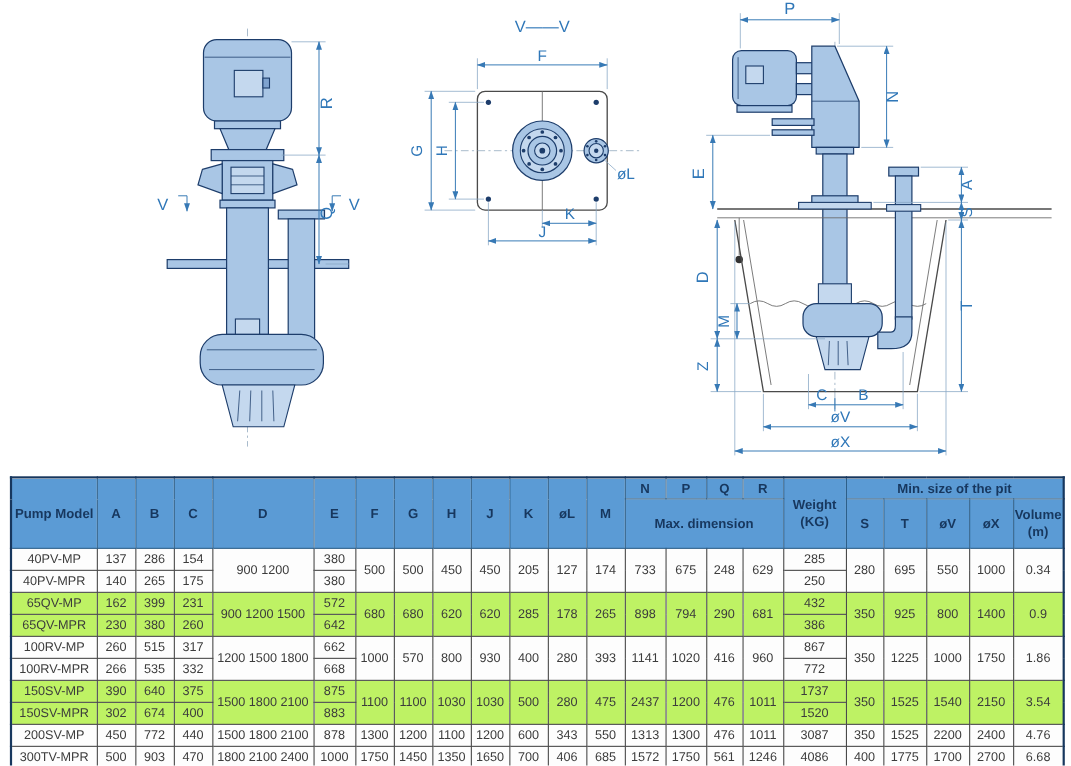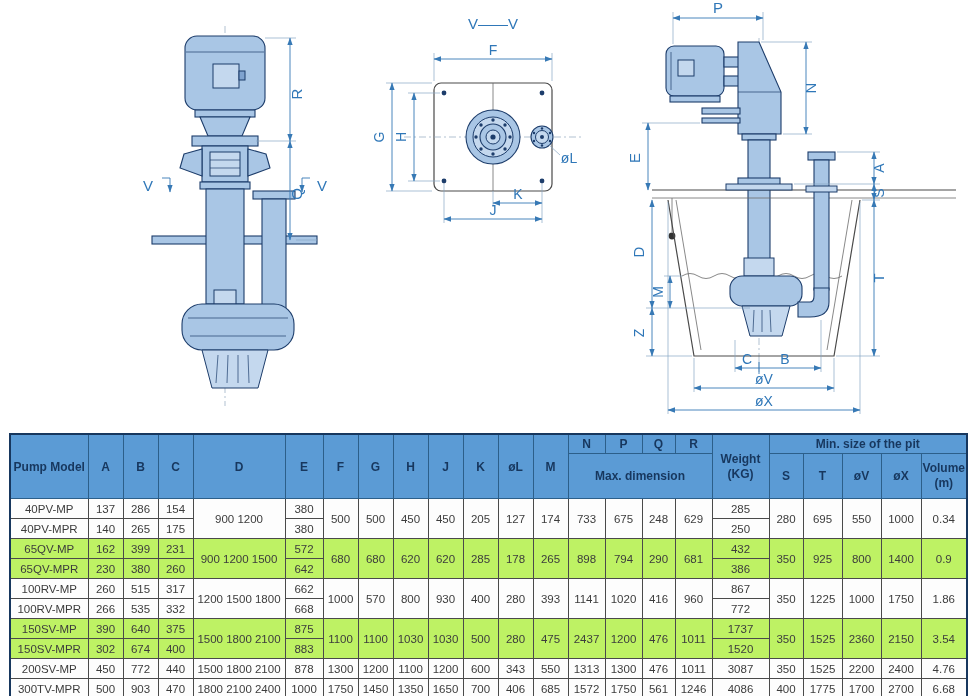--- a/index.html
+++ b/index.html
@@ -419,21 +419,21 @@
         <td rowspan="2">500</td>
         <td rowspan="2">280</td>
         <td rowspan="2">475</td>
         <td rowspan="2">2437</td>
         <td rowspan="2">1200</td>
         <td rowspan="2">476</td>
         <td rowspan="2">1011</td>
         <td>1737</td>
         <td rowspan="2">350</td>
         <td rowspan="2">1525</td>
-        <td rowspan="2">2360</td>
+        <td rowspan="2">1540</td>
         <td rowspan="2">2150</td>
         <td rowspan="2">3.54</td>
       </tr>
       <tr class="shade">
         <td>150SV-MPR</td>
         <td>302</td>
         <td>674</td>
         <td>400</td>
         <td>883</td>
         <td>1520</td>

